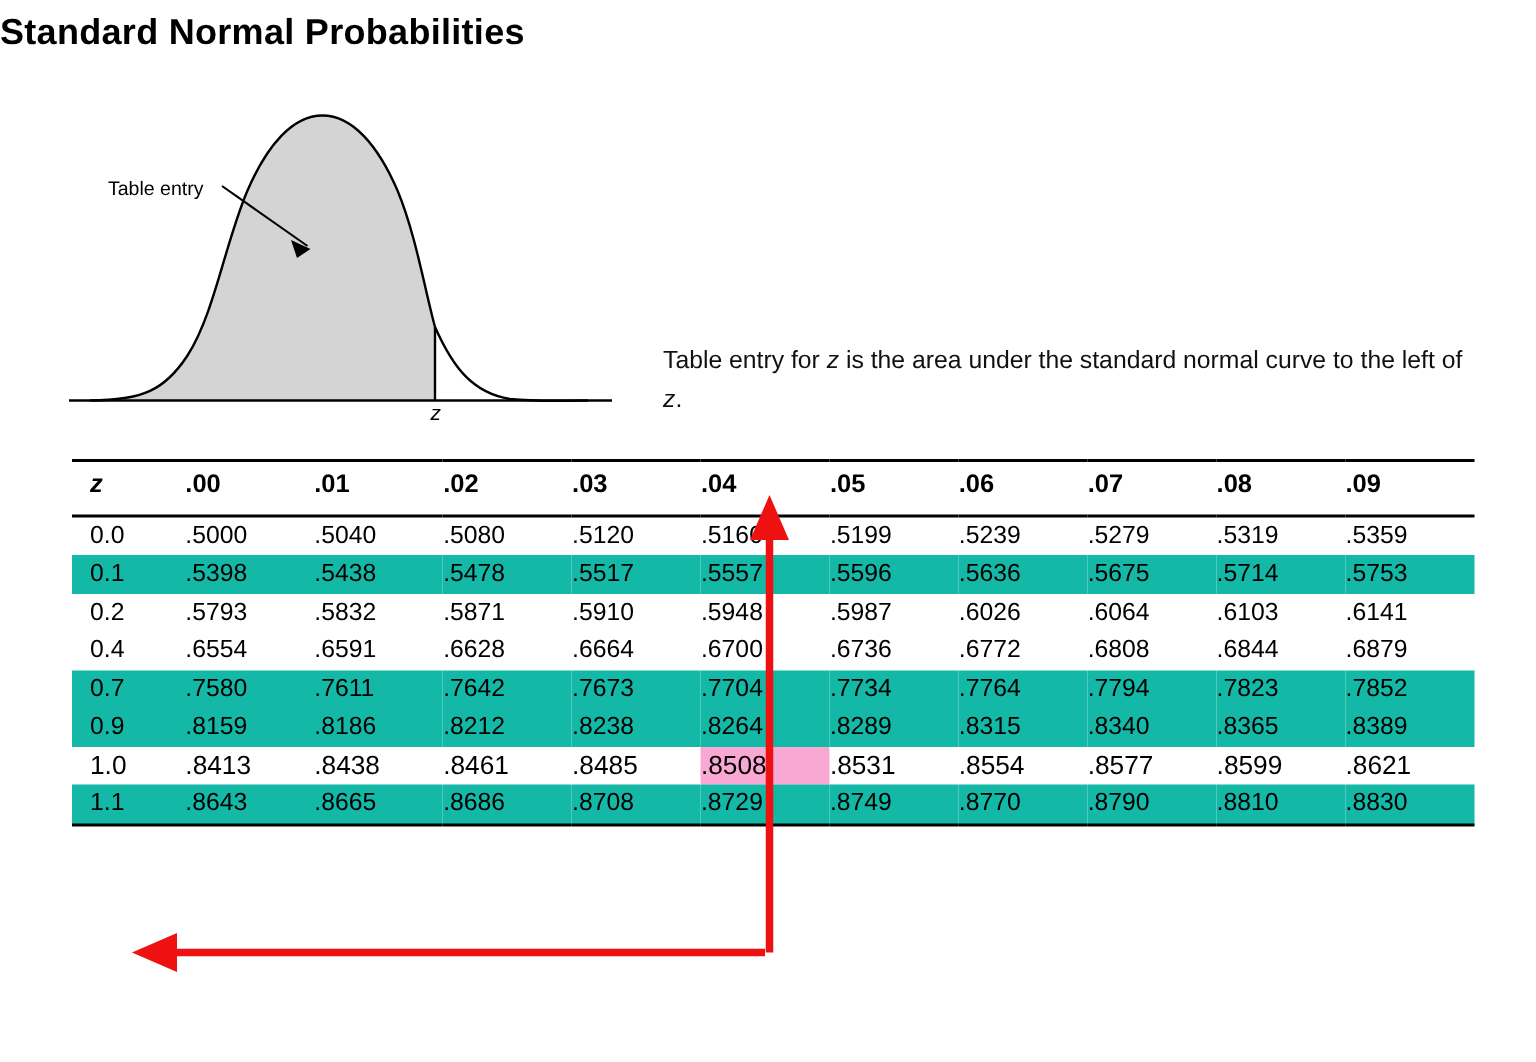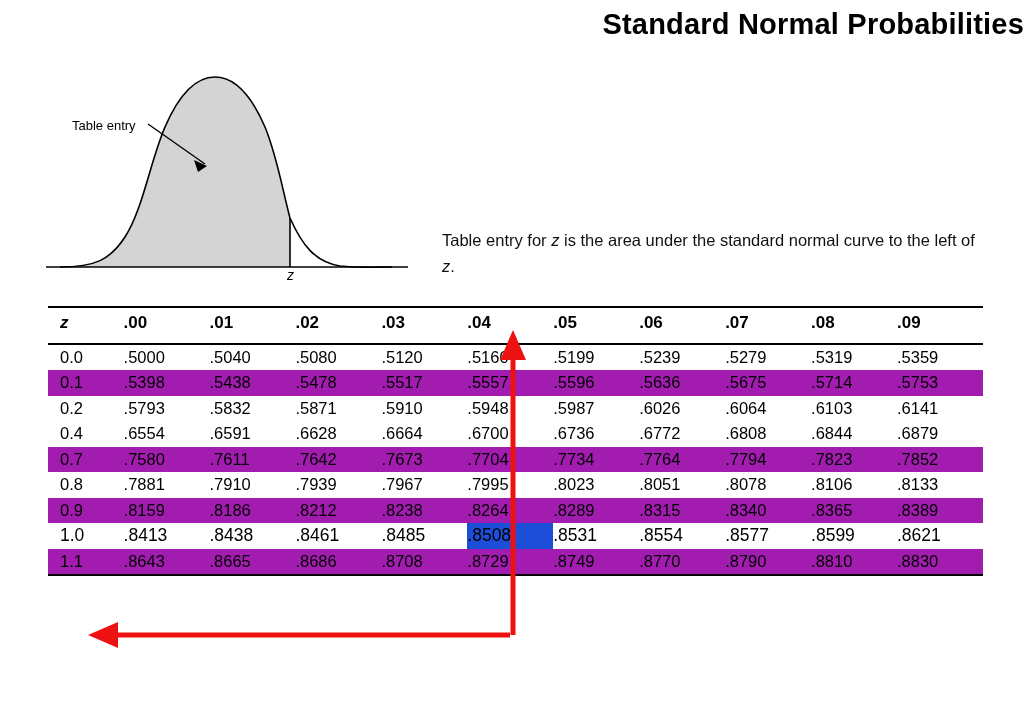--- a/index.html
+++ b/index.html
@@ -13,22 +13,22 @@
     position: relative;
     font-family: "Liberation Sans", sans-serif;
     color: #000000;
     overflow: hidden;
   }
   #page-title {
     position: absolute;
     top: 8px;
     left: 0;
     width: 1024px;
-    text-align: right;
-    font-size: 29px;
+    text-align: left;
+    font-size: 24px;
     font-weight: bold;
     letter-spacing: 0.2px;
   }
 
   
   #curve-figure {
     position: absolute;
     left: 40px;
     top: 52px;
     width: 390px;
@@ -88,34 +88,34 @@
     font-weight: bold;
     font-size: 17px;
     padding-bottom: 7px;
     padding-top: 2px;
   }
   table#prob-table thead tr {
     border-top: 2px solid #000;
     border-bottom: 2px solid #000;
   }
   table#prob-table tbody tr.shaded {
-    background: #a21caf;
+    background: #14b8a6;
   }
   table#prob-table tbody tr.hl-row td {
     font-size: 17.5px;
   }
   .col-z {
     width: 72px;
     font-style: italic;
     padding-left: 12px !important;
   }
   td.col-z { font-style: normal; }
   .datacell { width: 95px; }
   td.highlight-cell {
-    background: #1d4ed8;
+    background: #f9a8d4;
     margin-left: 31px;
   }
   tbody tr:first-child td { padding-top: 5px; }
   table#prob-table tbody { border-bottom: 2px solid #000; }
 
   
   #arrow-overlay {
     position: absolute;
     left: 0; top: 0;
     width: 1024px; height: 708px;
@@ -236,33 +236,20 @@
           <td class="datacell">.7611</td>
           <td class="datacell">.7642</td>
           <td class="datacell">.7673</td>
           <td class="datacell">.7704</td>
           <td class="datacell">.7734</td>
           <td class="datacell">.7764</td>
           <td class="datacell">.7794</td>
           <td class="datacell">.7823</td>
           <td class="datacell">.7852</td>
         </tr>
-        <tr>
-          <td class="col-z">0.8</td>
-          <td class="datacell">.7881</td>
-          <td class="datacell">.7910</td>
-          <td class="datacell">.7939</td>
-          <td class="datacell">.7967</td>
-          <td class="datacell">.7995</td>
-          <td class="datacell">.8023</td>
-          <td class="datacell">.8051</td>
-          <td class="datacell">.8078</td>
-          <td class="datacell">.8106</td>
-          <td class="datacell">.8133</td>
-        </tr>
         <tr class="shaded">
           <td class="col-z">0.9</td>
           <td class="datacell">.8159</td>
           <td class="datacell">.8186</td>
           <td class="datacell">.8212</td>
           <td class="datacell">.8238</td>
           <td class="datacell">.8264</td>
           <td class="datacell">.8289</td>
           <td class="datacell">.8315</td>
           <td class="datacell">.8340</td>

